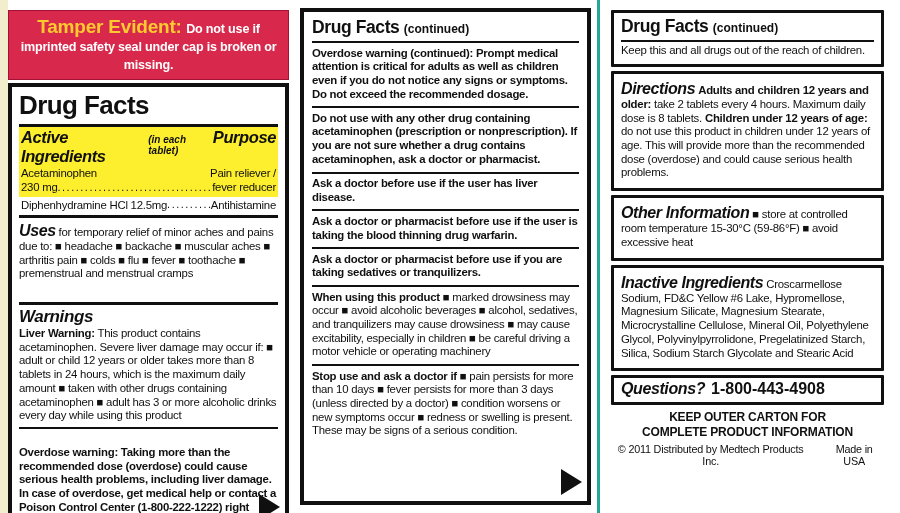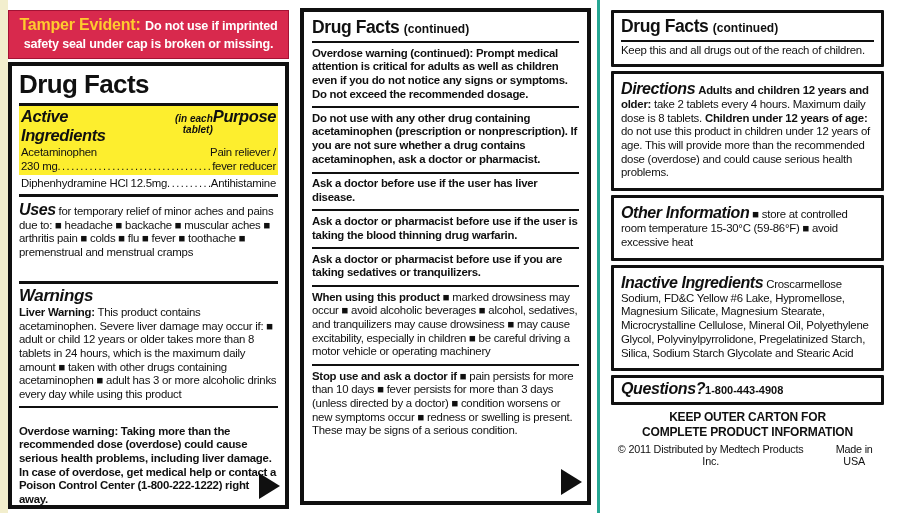--- a/index.html
+++ b/index.html
@@ -16,36 +16,36 @@
   .left-strip{position:absolute;left:0;top:0;width:8px;height:100%;background:var(--package-edge);}
   .teal-line{position:absolute;left:597px;top:0;width:3px;height:100%;background:var(--teal-divider);}
 
   .panel{position:absolute;}
   .panel1{left:8px;top:10px;width:281px;}
   .panel2{left:300px;top:8px;width:291px;}
   .panel3{left:611px;top:10px;width:273px;}
 
   
   .banner{background:var(--banner-red);text-align:center;font-weight:bold;padding:5px 4px 6px;line-height:1.12;border:1px solid #a31234;}
-  .banner-lead{color:var(--banner-lead-yellow);font-size:16px;letter-spacing:-0.2px;}
+  .banner-lead{color:var(--banner-lead-yellow);font-size:19px;letter-spacing:-0.2px;}
   .banner-rest{color:#fff;font-size:12.6px;letter-spacing:-0.2px;text-align:center;}
 
   .dfbox{border:4px solid var(--ink);background:#fff;position:relative;}
   .box1{margin-top:3px;height:447px;padding:2px 7px 4px;overflow:hidden;}
   .box2{height:497px;padding:4px 8px 4px;overflow:hidden;}
 
   .df-title{font-size:26px;font-weight:bold;letter-spacing:-0.6px;padding:1px 0 3px;border-bottom:3px solid var(--ink);}
 
   
   p,.txt{font-size:11.4px;line-height:1.2;letter-spacing:-0.25px;}
   .bold{font-weight:bold;}
   .ih{font-style:italic;font-weight:bold;font-size:16px;letter-spacing:-0.4px;}
   .ih.big{font-size:16.5px;}
   .whead{font-size:17px;}
-  .note{font-style:italic;font-weight:bold;font-size:10px;margin-left:3px;text-align:right;}
+  .note{font-style:italic;font-weight:bold;font-size:10px;margin-left:3px;}
   .spacer{flex:1;}
   .dots{flex:1;overflow:hidden;white-space:nowrap;letter-spacing:1.5px;font-size:11px;}
   .pr{text-align:right;white-space:nowrap;}
 
   .yellow-block{background:var(--highlight-yellow);padding:1px 2px 2px;}
   .active-head{display:flex;align-items:baseline;}
   .ing-row{display:flex;align-items:flex-end;font-size:11.4px;line-height:1.25;letter-spacing:-0.25px;}
   .white-row{padding:1px 2px 3px;border-bottom:3px solid var(--ink);}
 
   .sect{padding:3px 0 21px;}
@@ -63,21 +63,21 @@
   .cont{font-size:12px;font-weight:bold;}
   .p2{border-bottom:2px solid var(--ink);padding:3.5px 0 5px;}
   .p2.last{border-bottom:none;}
 
   
   .p3box{border:3px solid var(--ink);background:#fff;padding:2px 7px 4px;margin-bottom:4px;border-radius:1px;}
   .rule2{border-bottom:2px solid var(--ink);}
   .pad-v{padding:3px 0 4px;}
   .keep{font-weight:normal;padding:2px 0 2px;}
   .q-head{font-style:italic;font-weight:bold;font-size:16px;letter-spacing:-0.4px;}
-  .q-phone{font-weight:bold;font-size:11px;}
+  .q-phone{font-weight:bold;font-size:16px;margin-left:6px;}
   .footer{margin-top:5px;text-align:center;}
   .f-bold{font-weight:bold;font-size:12px;line-height:1.25;letter-spacing:-0.2px;}
   .f-row{display:flex;justify-content:center;gap:14px;font-size:10.8px;margin-top:3px;letter-spacing:-0.2px;}
 </style>
 </head>
 <body>
 
 <div class="stage">
   <div class="left-strip"></div>
   <div class="teal-line"></div>

